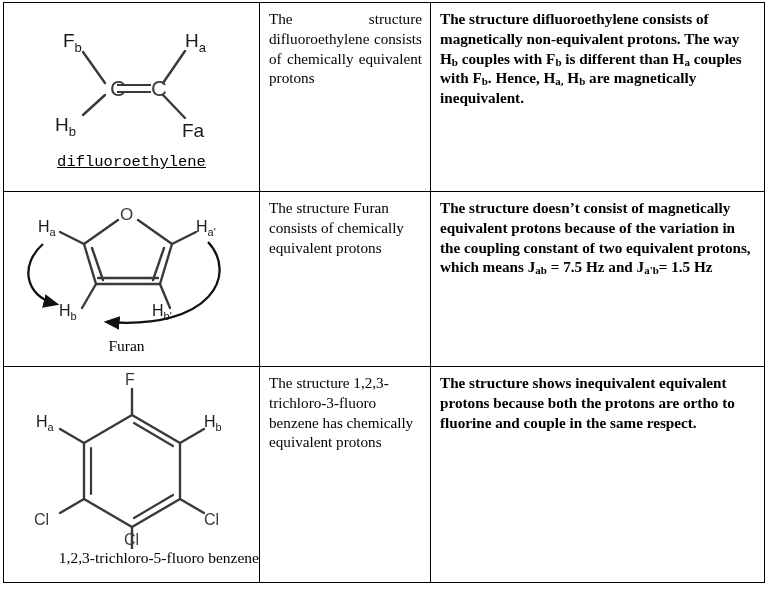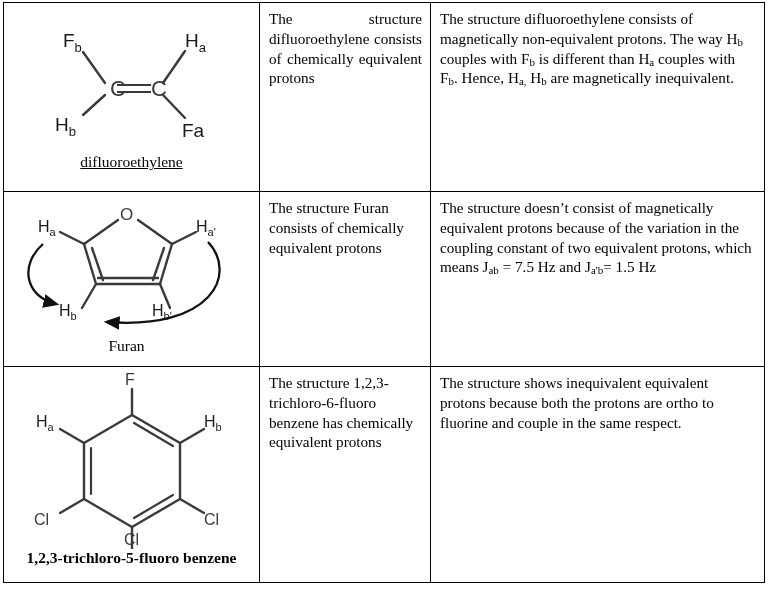--- a/index.html
+++ b/index.html
@@ -26,21 +26,21 @@
     margin: 2px 0 0 3px;
     table-layout: fixed;
   }
   table.compare td {
     border: 1px solid #000000;
     vertical-align: top;
     padding: 0;
   }
   td.col-struct { width: 255px; }
   td.col-mid    { width: 170px; }
-  td.col-desc   { width: 333px; }
+  td.col-desc   { width: 333px; font-weight: bold; }
 
   .cell-text {
     font-size: 15.2px;
     line-height: 1.30;
     padding: 6px 8px 6px 9px;
     text-align: justify;
     text-justify: inter-word;
     hyphens: none;
   }
   .cell-text.left { text-align: left; }
@@ -54,29 +54,29 @@
   .struct-svg { display: block; margin: 0 auto; }
 
   .caption {
     font-size: 15.5px;
     line-height: 1.2;
   }
   .caption.under {
     text-align: center;
     text-decoration: underline;
     padding-bottom: 6px;
+    font-family: Liberation Mono, monospace;
   }
   .caption.right {
     text-align: center;
     padding: 0 10px 5px 0;
   }
   .caption.center-left {
-    text-align: center;
+    text-align: right;
     padding: 0 0 5px 0;
-    font-weight: bold;
   }
   .r1 { height: 189px; }
   .r2 { height: 175px; }
   .r3 { height: 216px; }
 </style>
 </head>
 <body>
 
 <div class="page">
   <table class="compare">
@@ -199,21 +199,21 @@
               <text x="24" y="60" font-family="'Liberation Sans', sans-serif" font-size="16" fill="#1a1a1a">H<tspan font-size="11" dy="4">a</tspan></text>
               <text x="192" y="60" font-family="'Liberation Sans', sans-serif" font-size="16" fill="#1a1a1a">H<tspan font-size="11" dy="4">b</tspan></text>
               <text x="22" y="158" font-family="'Liberation Sans', sans-serif" font-size="16" fill="#3a3a3a">Cl</text>
               <text x="192" y="158" font-family="'Liberation Sans', sans-serif" font-size="16" fill="#3a3a3a">Cl</text>
               <text x="112" y="178" font-family="'Liberation Sans', sans-serif" font-size="16" fill="#3a3a3a">Cl</text>
             </svg>
             <div class="caption center-left">1,2,3-trichloro-5-fluoro benzene</div>
           </div>
         </td>
         <td class="col-mid">
-          <div class="cell-text left">The structure 1,2,3-trichloro-6-fluoro benzene has chemically equivalent protons</div>
+          <div class="cell-text left">The structure 1,2,3-trichloro-3-fluoro benzene has chemically equivalent protons</div>
         </td>
         <td class="col-desc">
           <div class="cell-text left">The structure shows inequivalent equivalent protons because both the protons are ortho to fluorine and couple in the same respect.</div>
         </td>
       </tr>
 
     </tbody>
   </table>
 </div>
 

